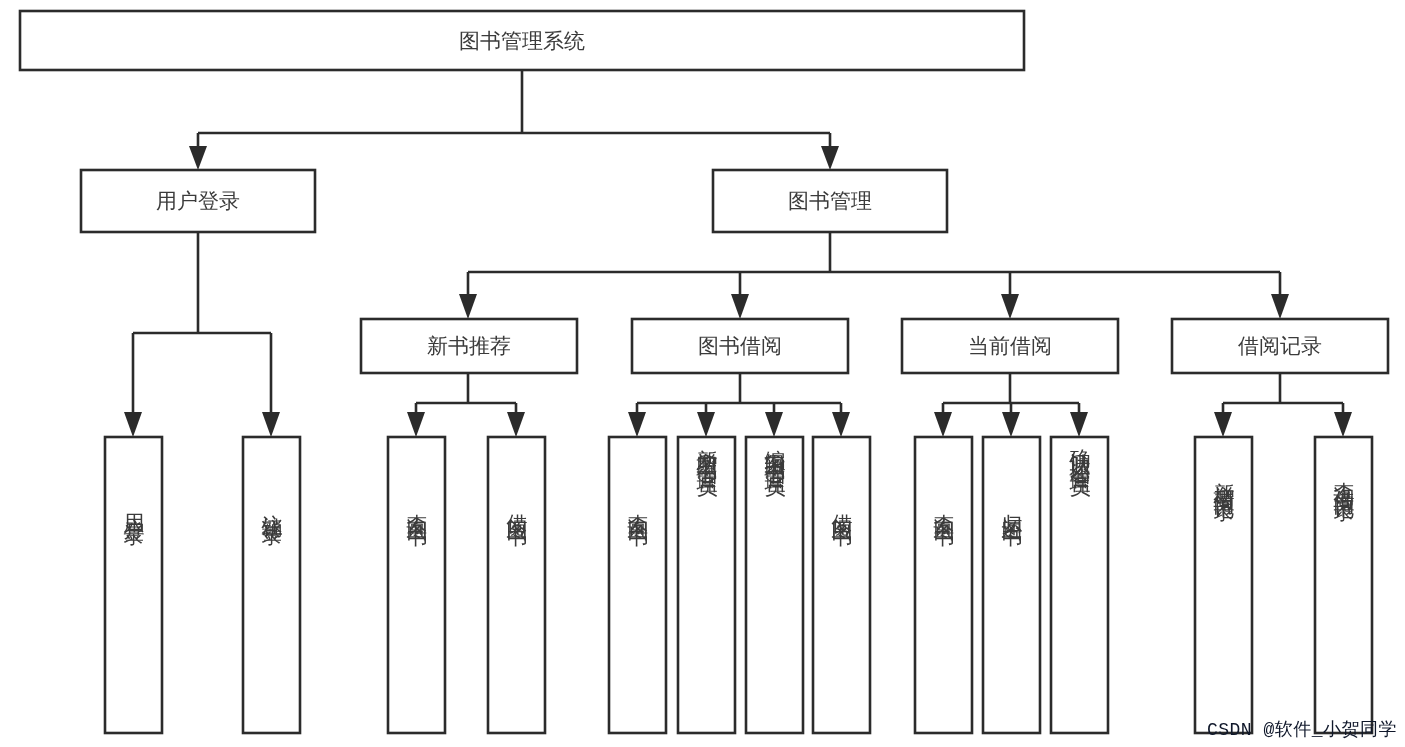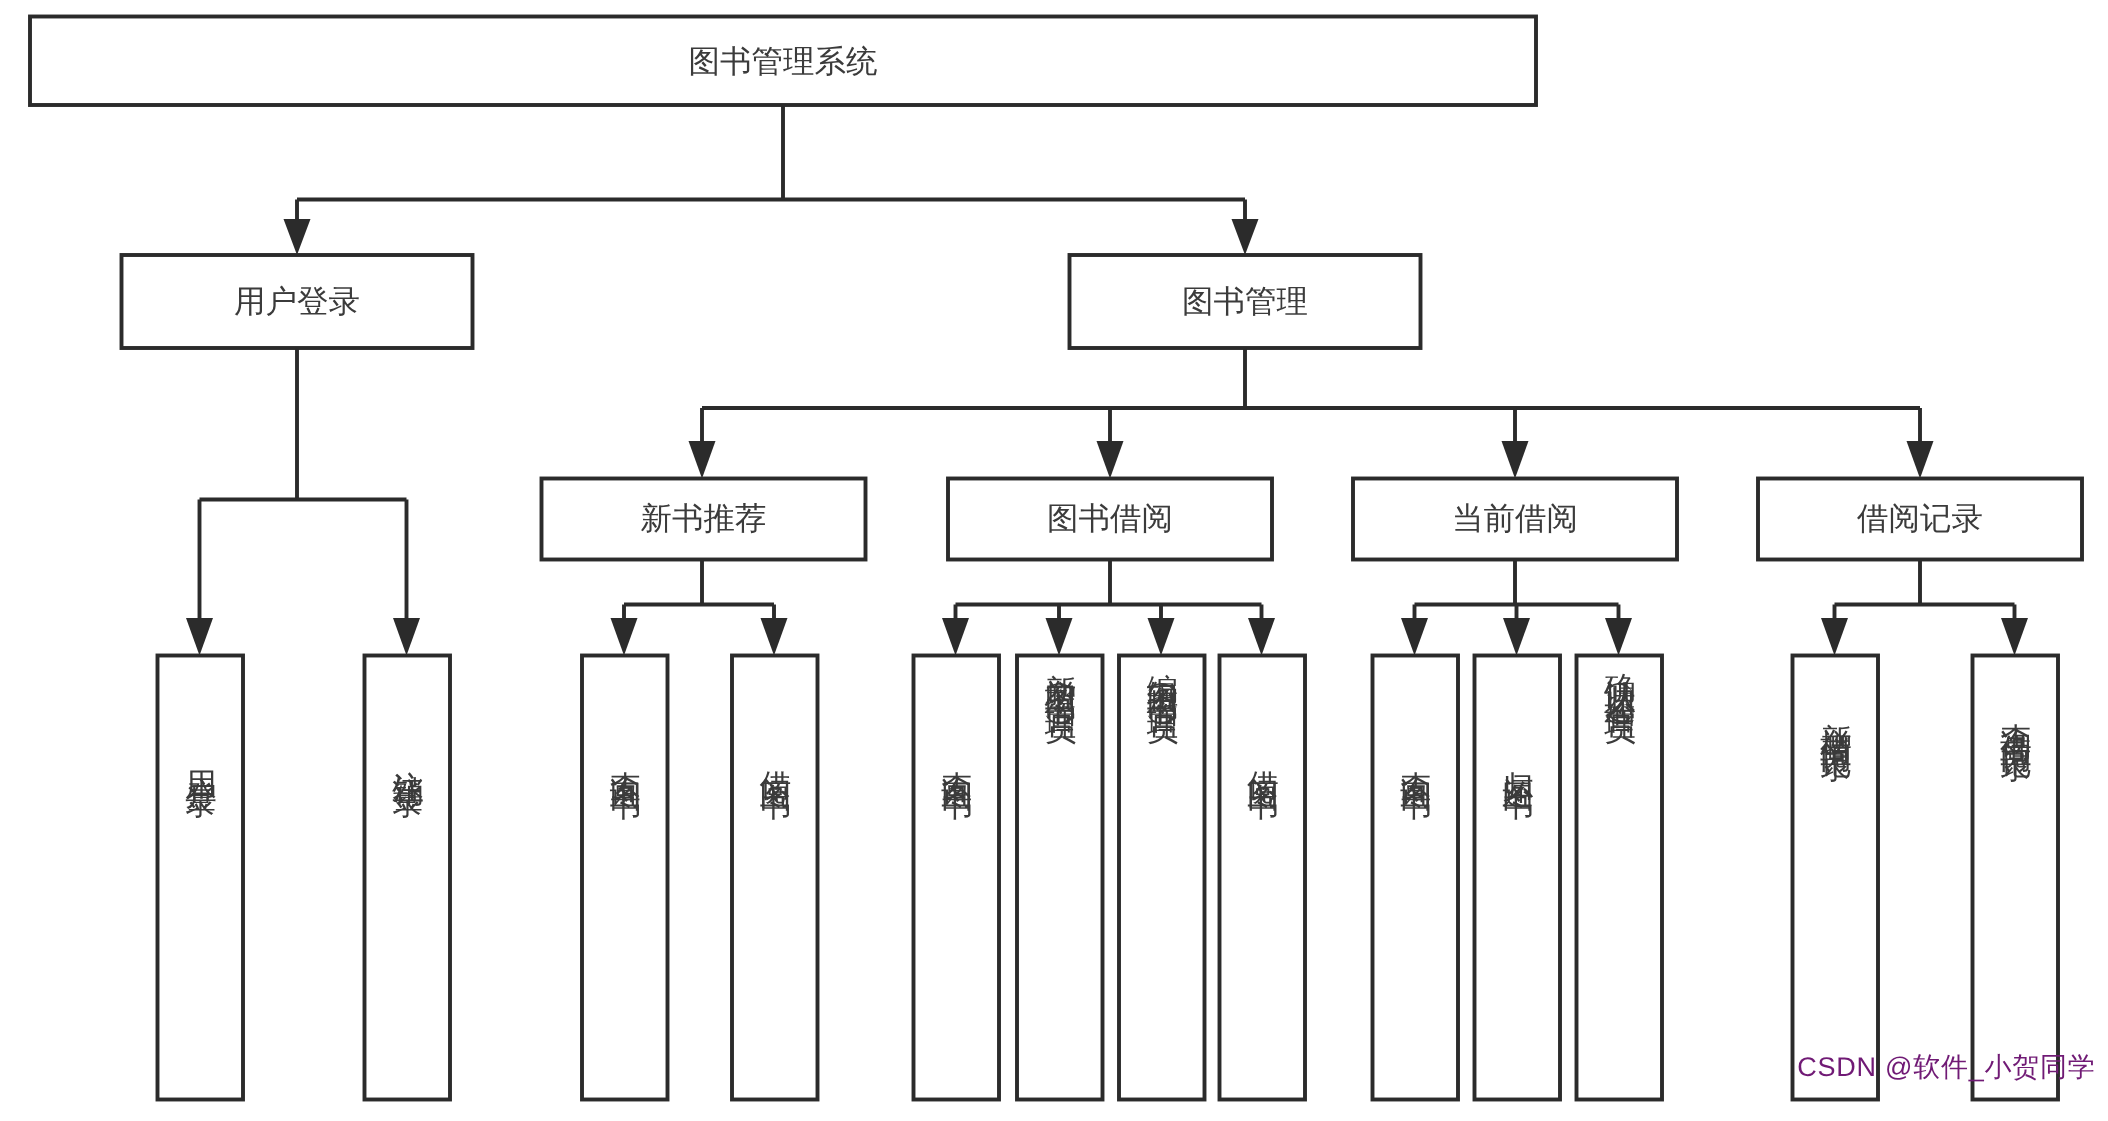--- a/index.html
+++ b/index.html
@@ -53,24 +53,24 @@
     stroke-width: 2.6;
     fill: none;
   }
   .arrow-head {
     fill: #2b2b2b;
     stroke: none;
   }
   .watermark {
     position: absolute;
     right: 8px;
-    bottom: 24px;
-    font-family: Liberation Sans, sans-serif;
+    bottom: 6px;
+    font-family: Liberation Mono, monospace;
     font-size: 18px;
-    color: #701a75;
+    color: #0f172a;
     white-space: nowrap;
     letter-spacing: 0.5px;
     pointer-events: none;
   }
 </style>
 </head>
 <body>
 
 <div id="diagram-root">
 

